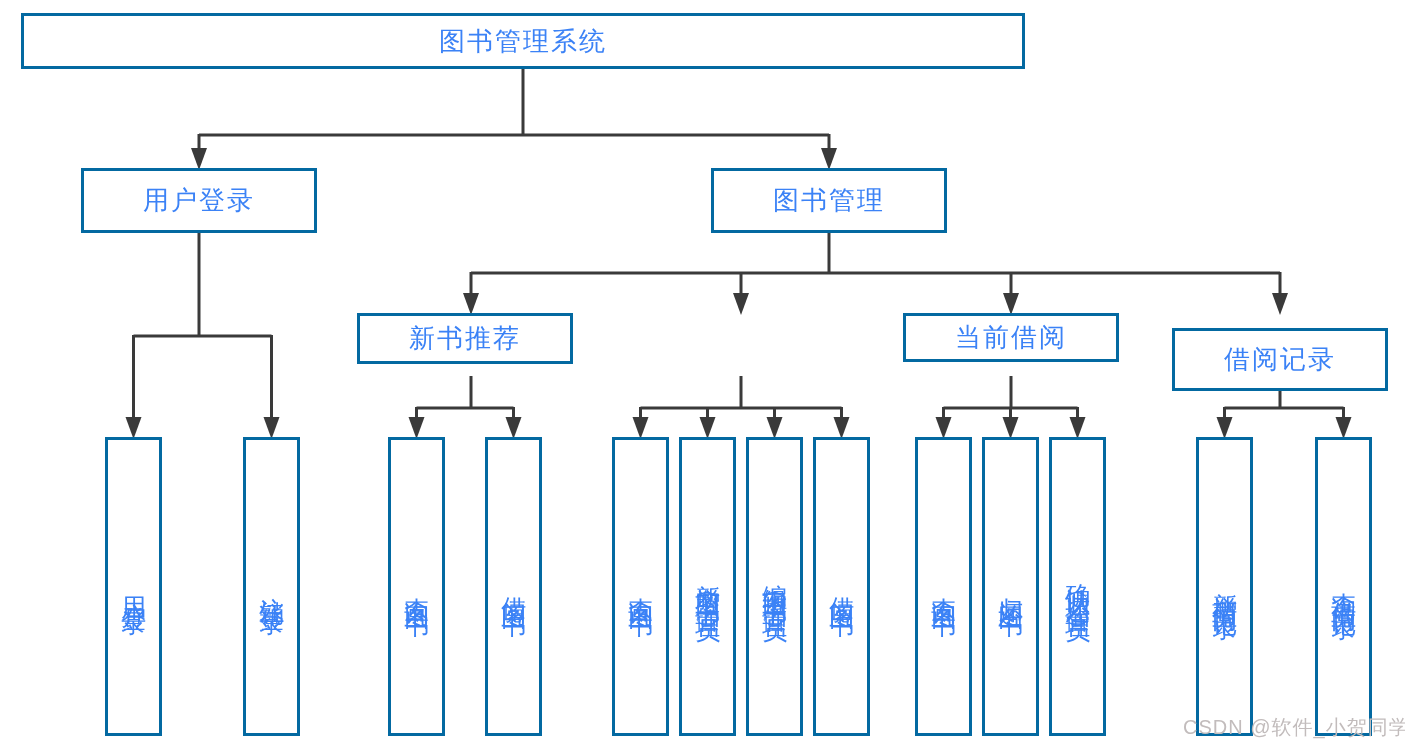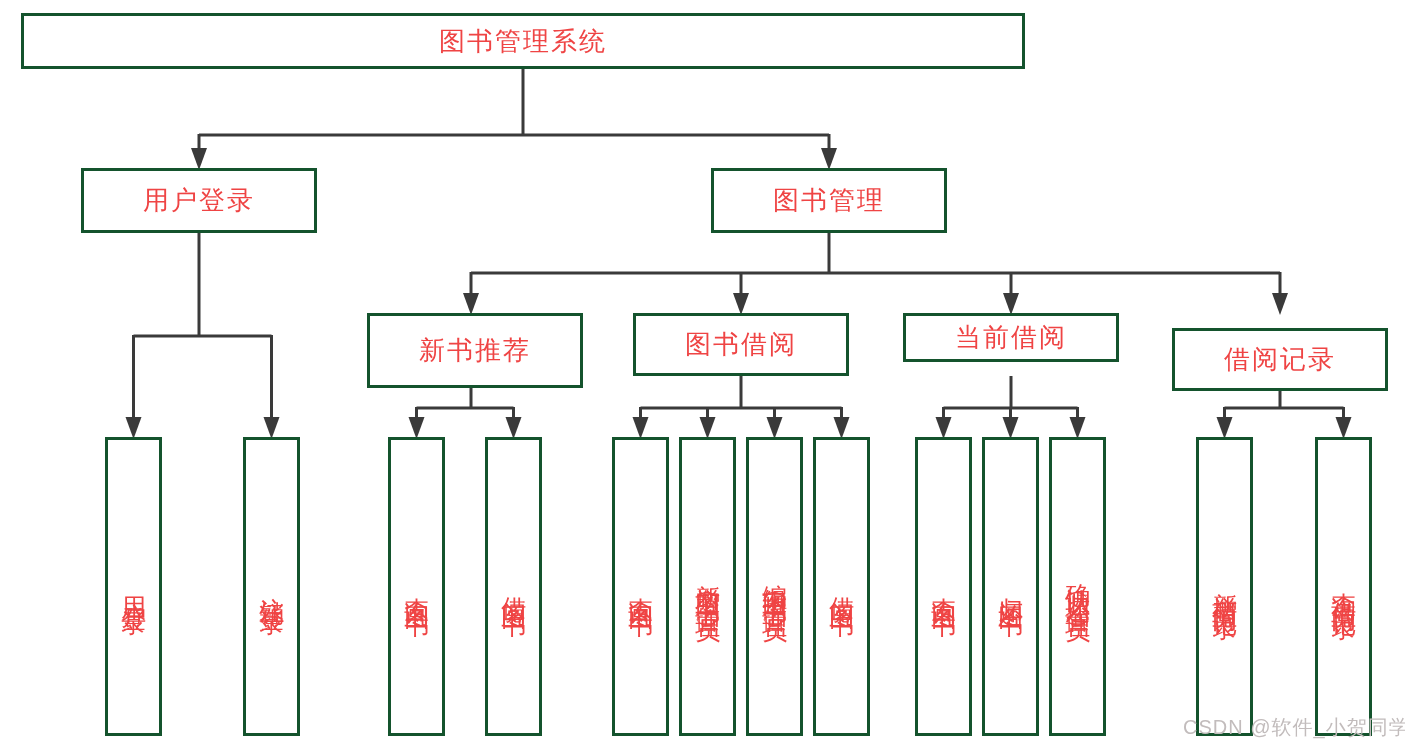--- a/index.html
+++ b/index.html
@@ -13,25 +13,25 @@
     overflow: hidden;
   }
   .connectors {
     position: absolute;
     left: 0; top: 0;
     width: 1405px; height: 747px;
   }
   .box {
     position: absolute;
     background: #ffffff;
-    border: 3px solid #14532d;
+    border: 3px solid #0369a1;
     display: flex;
     align-items: center;
     justify-content: center;
-    color: #ef4444;
+    color: #3b82f6;
   }
   .h-label {
     font-size: 26px;
     letter-spacing: 2px;
     white-space: nowrap;
   }
   .leaf-label {
     writing-mode: vertical-rl;
     text-orientation: mixed;
     font-size: 25px;
@@ -92,25 +92,22 @@
     <span class="h-label">图书管理系统</span>
   </div>
 
   <div class="box" style="left:81px; top:168px; width:236px; height:65px;">
     <span class="h-label">用户登录</span>
   </div>
   <div class="box" style="left:711px; top:168px; width:236px; height:65px;align-items:center;">
     <span class="h-label">图书管理</span>
   </div>
 
-  <div class="box" style="left:367px; top:313px; width:216px; height:75px;">
+  <div class="box" style="left:357px; top:313px; width:216px; height:51px;">
     <span class="h-label">新书推荐</span>
-  </div>
-  <div class="box" style="left:633px; top:313px; width:216px; height:63px;">
-    <span class="h-label">图书借阅</span>
   </div>
   <div class="box" style="left:903px; top:313px; width:216px; height:49px;">
     <span class="h-label">当前借阅</span>
   </div>
   <div class="box" style="left:1172px; top:313px; width:216px; height:63px;margin-top:15px;">
     <span class="h-label">借阅记录</span>
   </div>
 
   <div class="box" style="left:105px; top:437px; width:57px; height:299px;">
     <span class="leaf-label">用户登录</span>

